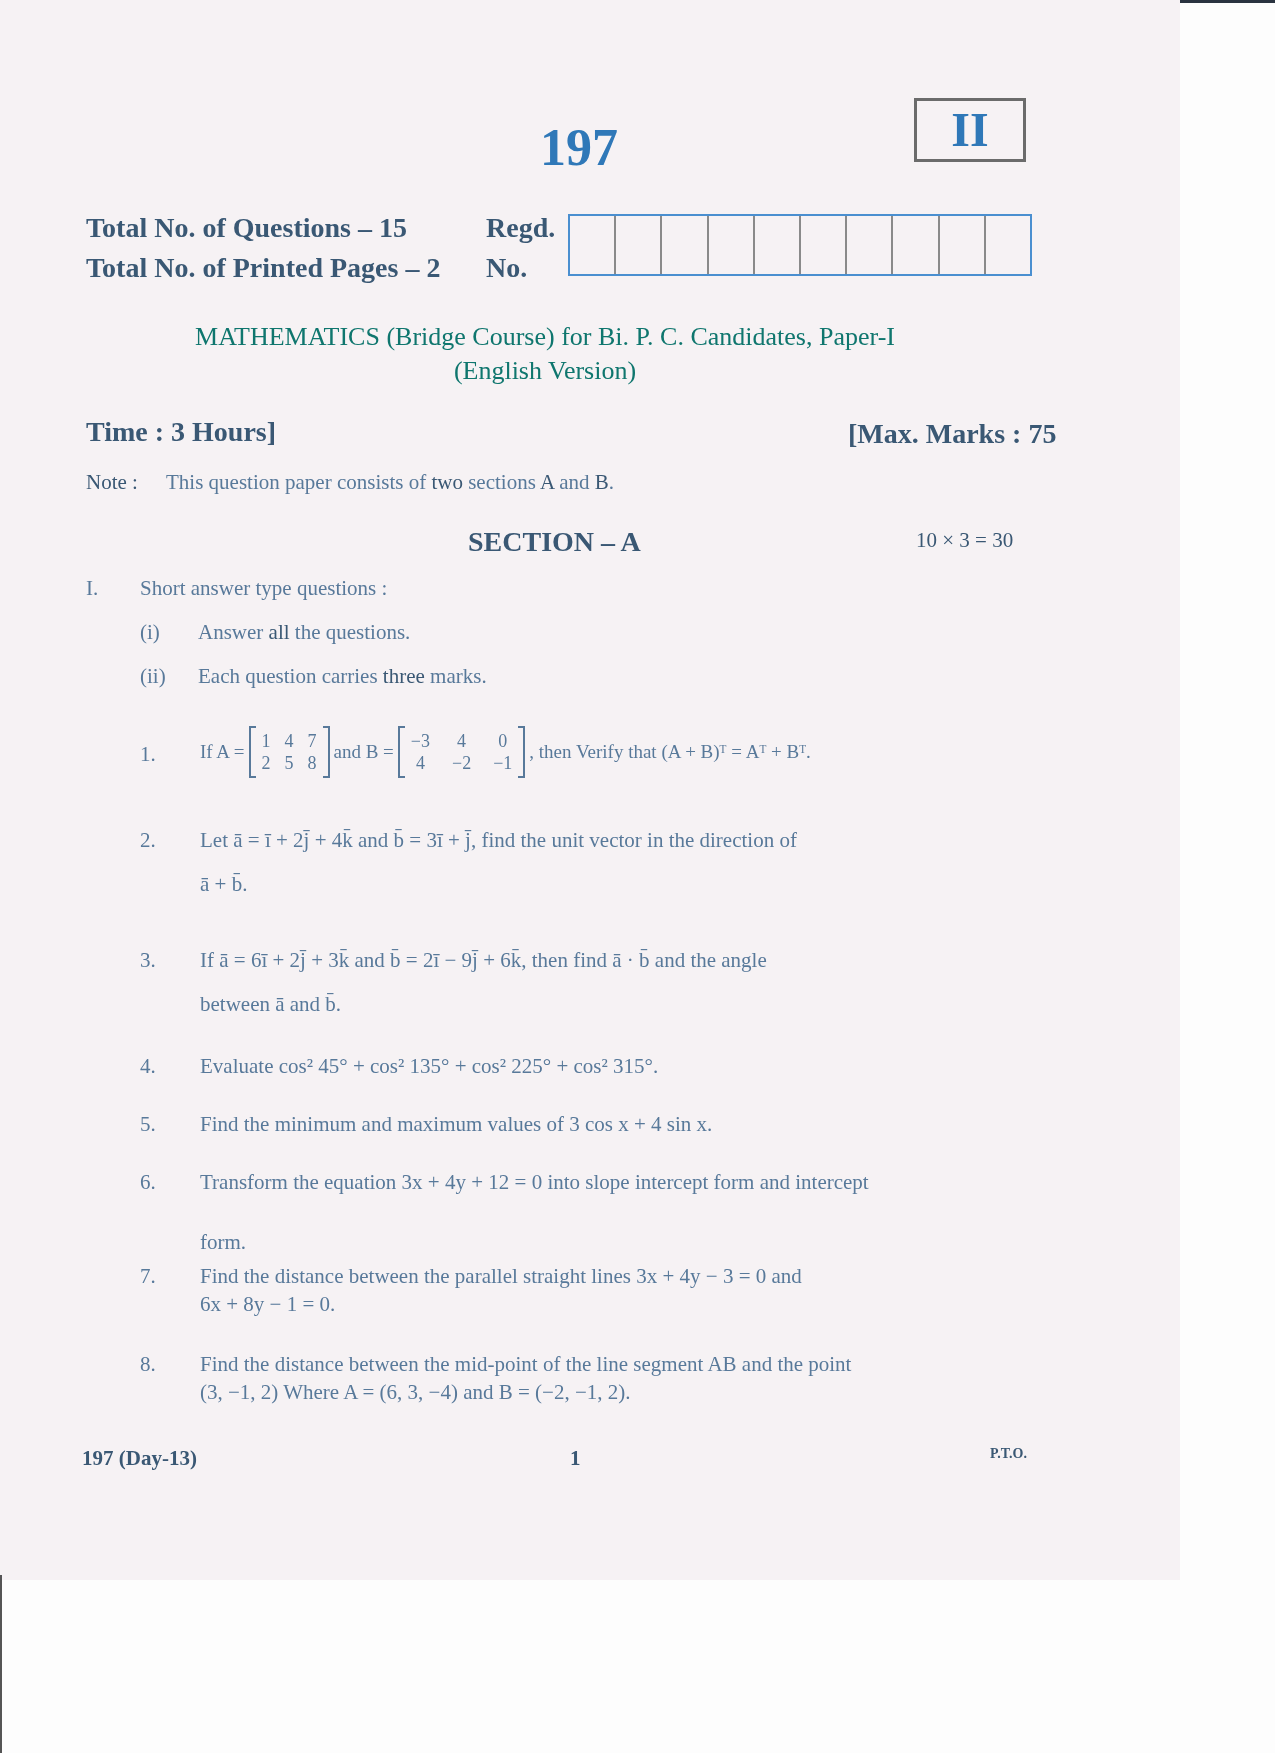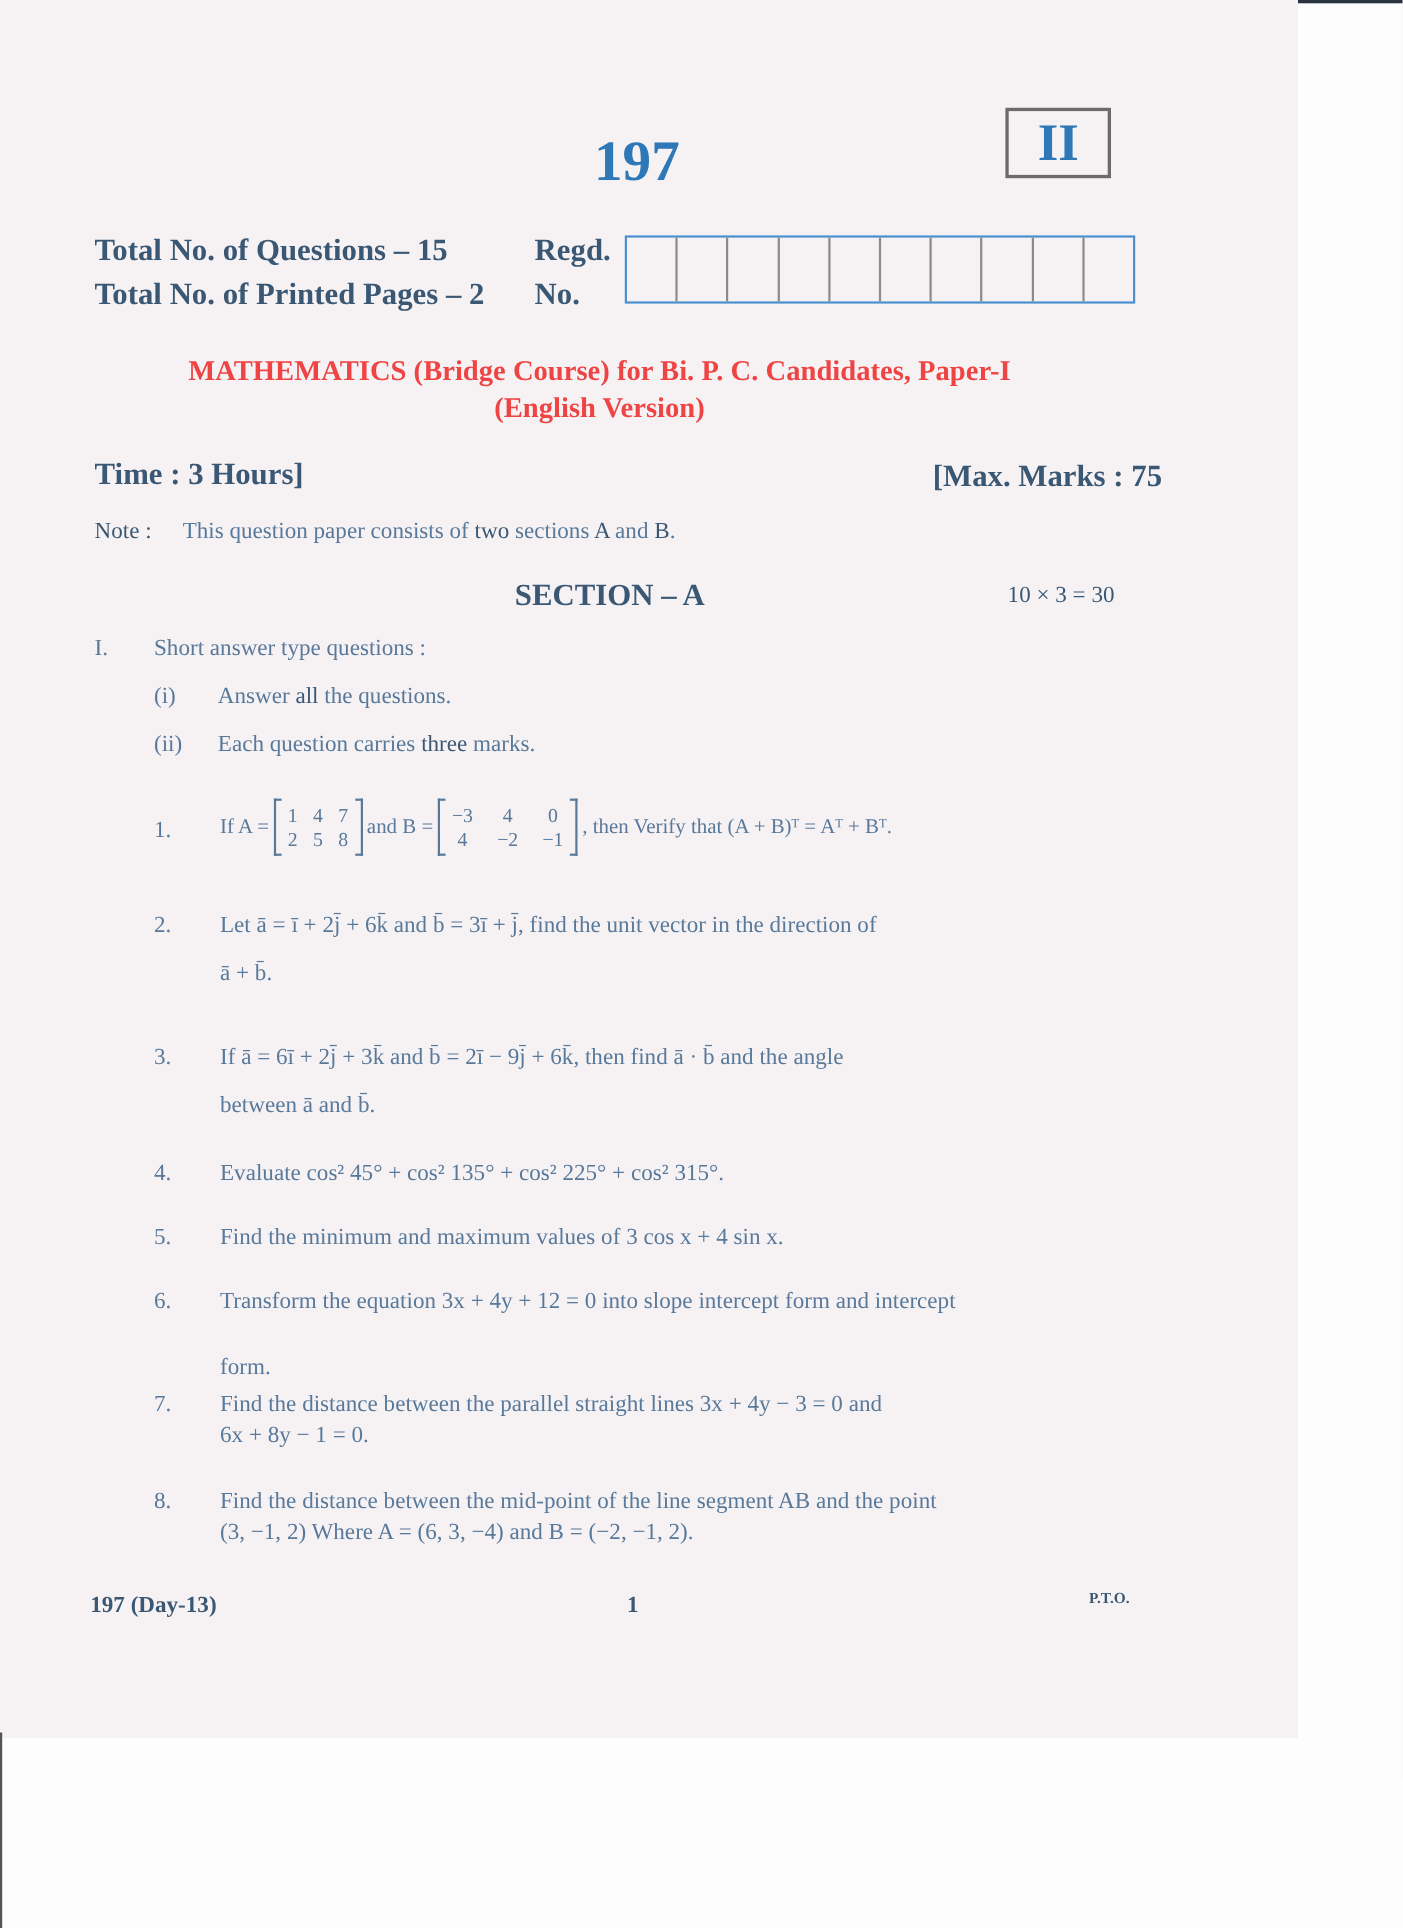--- a/index.html
+++ b/index.html
@@ -13,32 +13,32 @@
     position: absolute; left: 0; top: 0; width: 1180px; height: 1580px;
     background: #f6f2f4;
   }
   .top-rule { position: absolute; left: 1180px; top: 0; width: 95px; height: 3px; background: #2a3340; }
   .left-rule { position: absolute; left: 0; top: 1575px; width: 2px; height: 178px; background: #555; }
   .abs { position: absolute; white-space: nowrap; }
   .b { font-weight: normal; color: #3a5874; }
   .dark { color: #3a5874; }
   .code-num { left: 540px; top: 118px; font-size: 52px; font-weight: bold; color: #2f78b8; }
   .set-box {
-    left: 914px; top: 98px; width: 96px; height: 64px;
+    left: 914px; top: 98px; width: 112px; height: 64px;
     border: 3px solid #6b6b6b; box-sizing: border-box;
     text-align: center; font-size: 48px; font-weight: bold; color: #2f78b8; line-height: 58px;
   }
   .regd-box {
     left: 568px; top: 214px; width: 464px; height: 62px;
     display: flex; border: 2px solid #4a8fd0; box-sizing: border-box;
   }
   .regd-cell { flex: 1; border-right: 2px solid #8a8a8a; }
   .regd-cell:last-child { border-right: none; }
   .hdr { font-size: 28px; font-weight: bold; color: #3a5874; }
-  .title { left: 0; width: 1090px; text-align: center; font-size: 26px; font-weight: bold; color: #ef4444; }
+  .title { left: 0; width: 1090px; text-align: center; font-size: 26px; font-weight: normal; color: #0f766e; }
   .txt { font-size: 21px; }
   .num { font-size: 21px; }
   .matrix {
     display: inline-flex; align-items: center; vertical-align: middle; margin: 0 4px;
   }
   .br-l, .br-r { width: 7px; height: 52px; border: 2px solid #58799a; box-sizing: border-box; }
   .br-l { border-right: none; }
   .br-r { border-left: none; }
   .mgrid { display: grid; grid-template-columns: repeat(3, auto); column-gap: 14px; row-gap: 0; padding: 0 6px; font-size: 18px; line-height: 22px; text-align: center; }
 </style>
@@ -123,21 +123,21 @@
       <span>4</span>
       <span>−2</span>
       <span>−1</span>
     </span>
     <span class="br-r"></span>
   </span>
   <span>, then Verify that (A + B)ᵀ = Aᵀ + Bᵀ.</span>
 </div>
 
 <div class="abs num" style="left:140px; top:828px;">2.</div>
-<div class="abs txt" style="left:200px; top:828px;">Let ā = ī + 2j̄ + 6k̄  and b̄ = 3ī + j̄, find the unit vector in the direction of</div>
+<div class="abs txt" style="left:200px; top:828px;">Let ā = ī + 2j̄ + 4k̄  and b̄ = 3ī + j̄, find the unit vector in the direction of</div>
 <div class="abs txt" style="left:200px; top:872px;">ā + b̄.</div>
 
 <div class="abs num" style="left:140px; top:948px;">3.</div>
 <div class="abs txt" style="left:200px; top:948px;">If ā = 6ī + 2j̄ + 3k̄  and b̄ = 2ī − 9j̄ + 6k̄, then find ā · b̄ and the angle</div>
 <div class="abs txt" style="left:200px; top:992px;">between ā and b̄.</div>
 
 <div class="abs num" style="left:140px; top:1054px;">4.</div>
 <div class="abs txt" style="left:200px; top:1054px;">Evaluate cos² 45° + cos² 135° + cos² 225° + cos² 315°.</div>
 
 <div class="abs num" style="left:140px; top:1112px;">5.</div>

